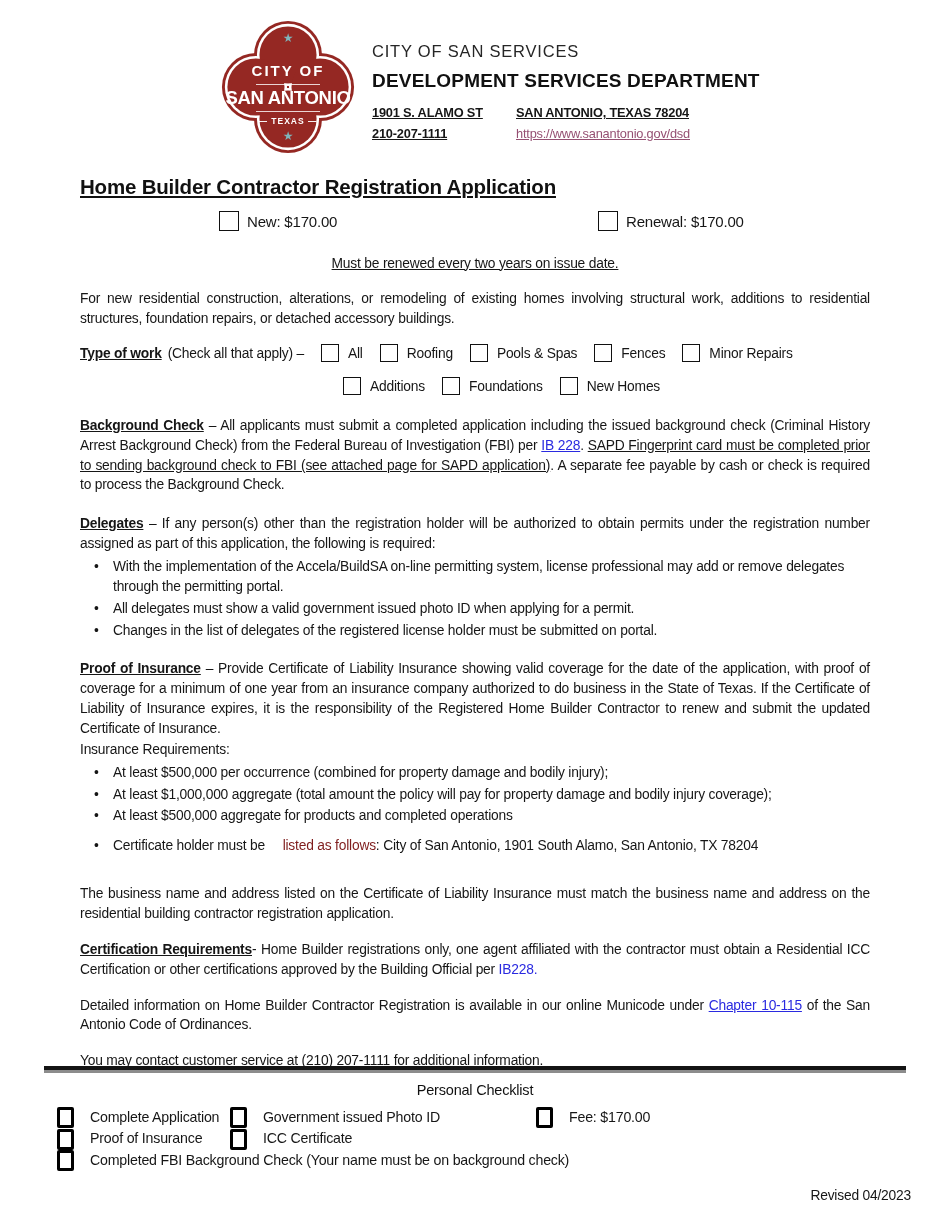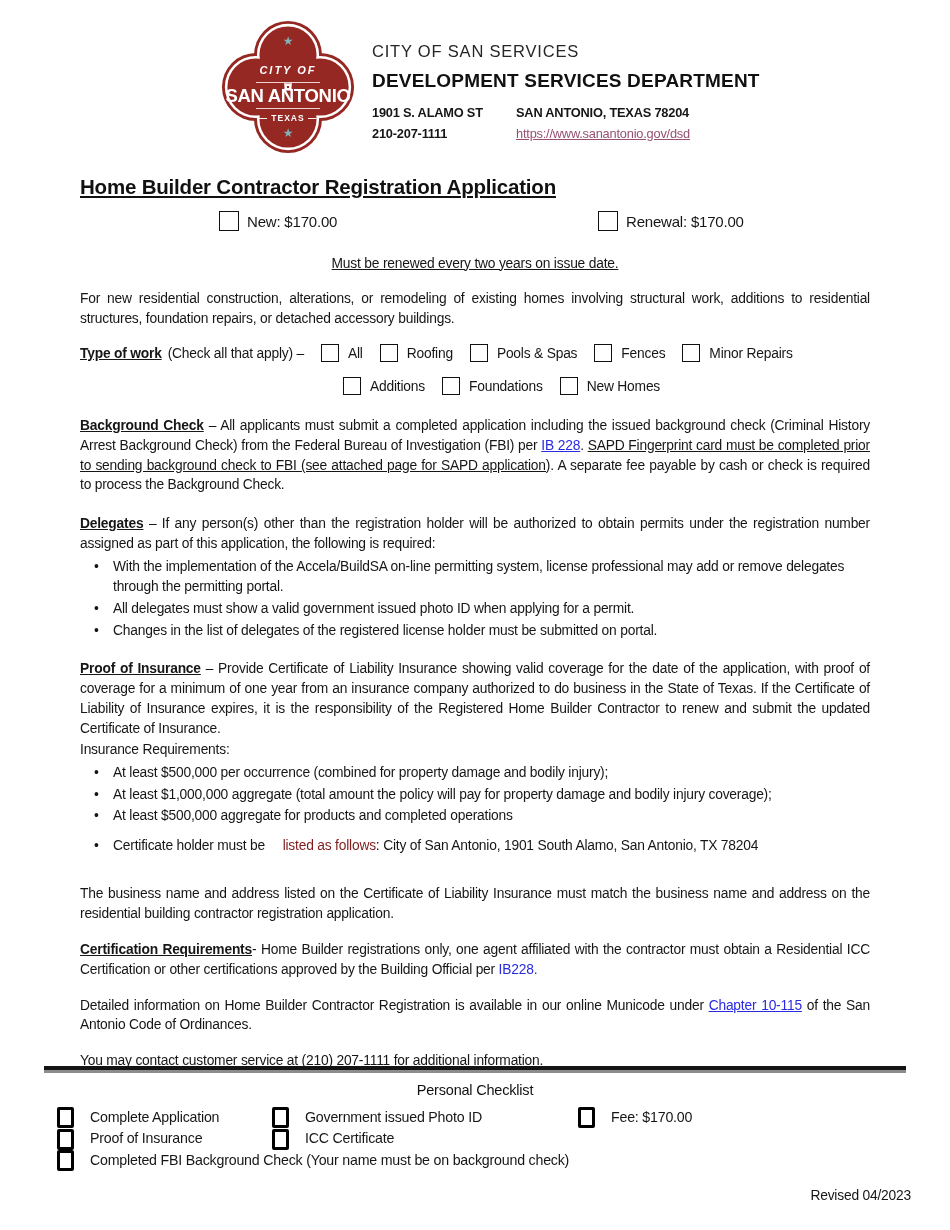--- a/index.html
+++ b/index.html
@@ -8,28 +8,28 @@
        font-size:13.8px;line-height:1.44;letter-spacing:-0.2px;}
   .page{padding:16px 80px 0 80px;}
 
   
   .hdr{display:flex;margin-left:140px;}
   .seal{position:relative;width:136px;height:142px;flex:0 0 auto;}
   .seal svg{position:absolute;top:0;left:0;}
   .seal-txt{position:absolute;inset:0;display:flex;flex-direction:column;
             align-items:center;justify-content:center;color:#fff;z-index:2;}
   .seal-star{font-size:12px;line-height:1;}
-  .seal-cityof{font-size:11px;font-weight:bold;letter-spacing:2px;margin-top:16px;font-style:italic;}
+  .seal-cityof{font-size:15px;font-weight:bold;letter-spacing:2px;margin-top:16px;}
   .seal-line{width:64px;height:1px;background:rgba(255,255,255,.8);margin:3px 0;}
   .seal-name{font-size:18.5px;font-weight:bold;letter-spacing:-0.3px;line-height:1.05;}
   .seal-tex{font-size:8.5px;font-weight:bold;letter-spacing:1px;margin-bottom:3px;}
   .agency{margin-left:16px;padding-top:24px;}
   .ag1{font-size:16.5px;letter-spacing:0.8px;color:#262626;}
   .ag2{font-size:19px;font-weight:bold;letter-spacing:0.2px;margin-top:3px;color:#111;}
-  .addr{display:flex;margin-top:9px;align-items:flex-start;}
+  .addr{display:flex;margin-top:9px;align-items:flex-start;text-decoration:underline;}
   .addr-l{font-weight:bold;font-size:12.8px;line-height:1.6;width:118px;}
   .addr-bar{width:2px;background:#000;margin:0 12px;}
   .addr-r{font-size:12.8px;line-height:1.6;}
   .addr-r .city{font-weight:bold;}
   .weblink{color:#954F72;text-decoration:underline;cursor:pointer;}
 
   
   h1{font-size:20.5px;font-weight:bold;text-align:left;text-decoration:underline;
      margin:14px 0 0 0;letter-spacing:-0.2px;color:#111;}
   .fee-row{position:relative;height:26px;margin-top:9px;font-size:15px;}
@@ -67,21 +67,21 @@
   li.gap{margin-top:10px;}
   .req-label{margin-top:1px;}
 
   
   .bottom{position:absolute;left:0;right:0;top:1066px;}
   .rule{margin:0 44px;height:0;border-top:4px solid #141414;border-bottom:3px solid #8c8c8c;}
   .cl-head{text-align:center;font-weight:normal;font-size:14.5px;margin-top:7px;color:#111;}
   .cl{padding-left:57px;margin-top:6px;font-size:14.2px;}
   .cl-row{display:flex;align-items:flex-start;line-height:21.5px;}
   .cl-cell{display:flex;align-items:center;gap:16px;}
-  .cl-c1{width:215px;}
+  .cl-c1{width:173px;}
   .cl-c2{width:306px;}
   .cb-bold{width:11px;height:15px;border:3px solid #000;border-radius:2px;background:#fff;flex:0 0 auto;}
   .footer{position:absolute;top:1186px;right:39px;font-size:13.8px;}
 </style>
 </head>
 <body>
 
 <div class="page">
 
   <div class="hdr">

